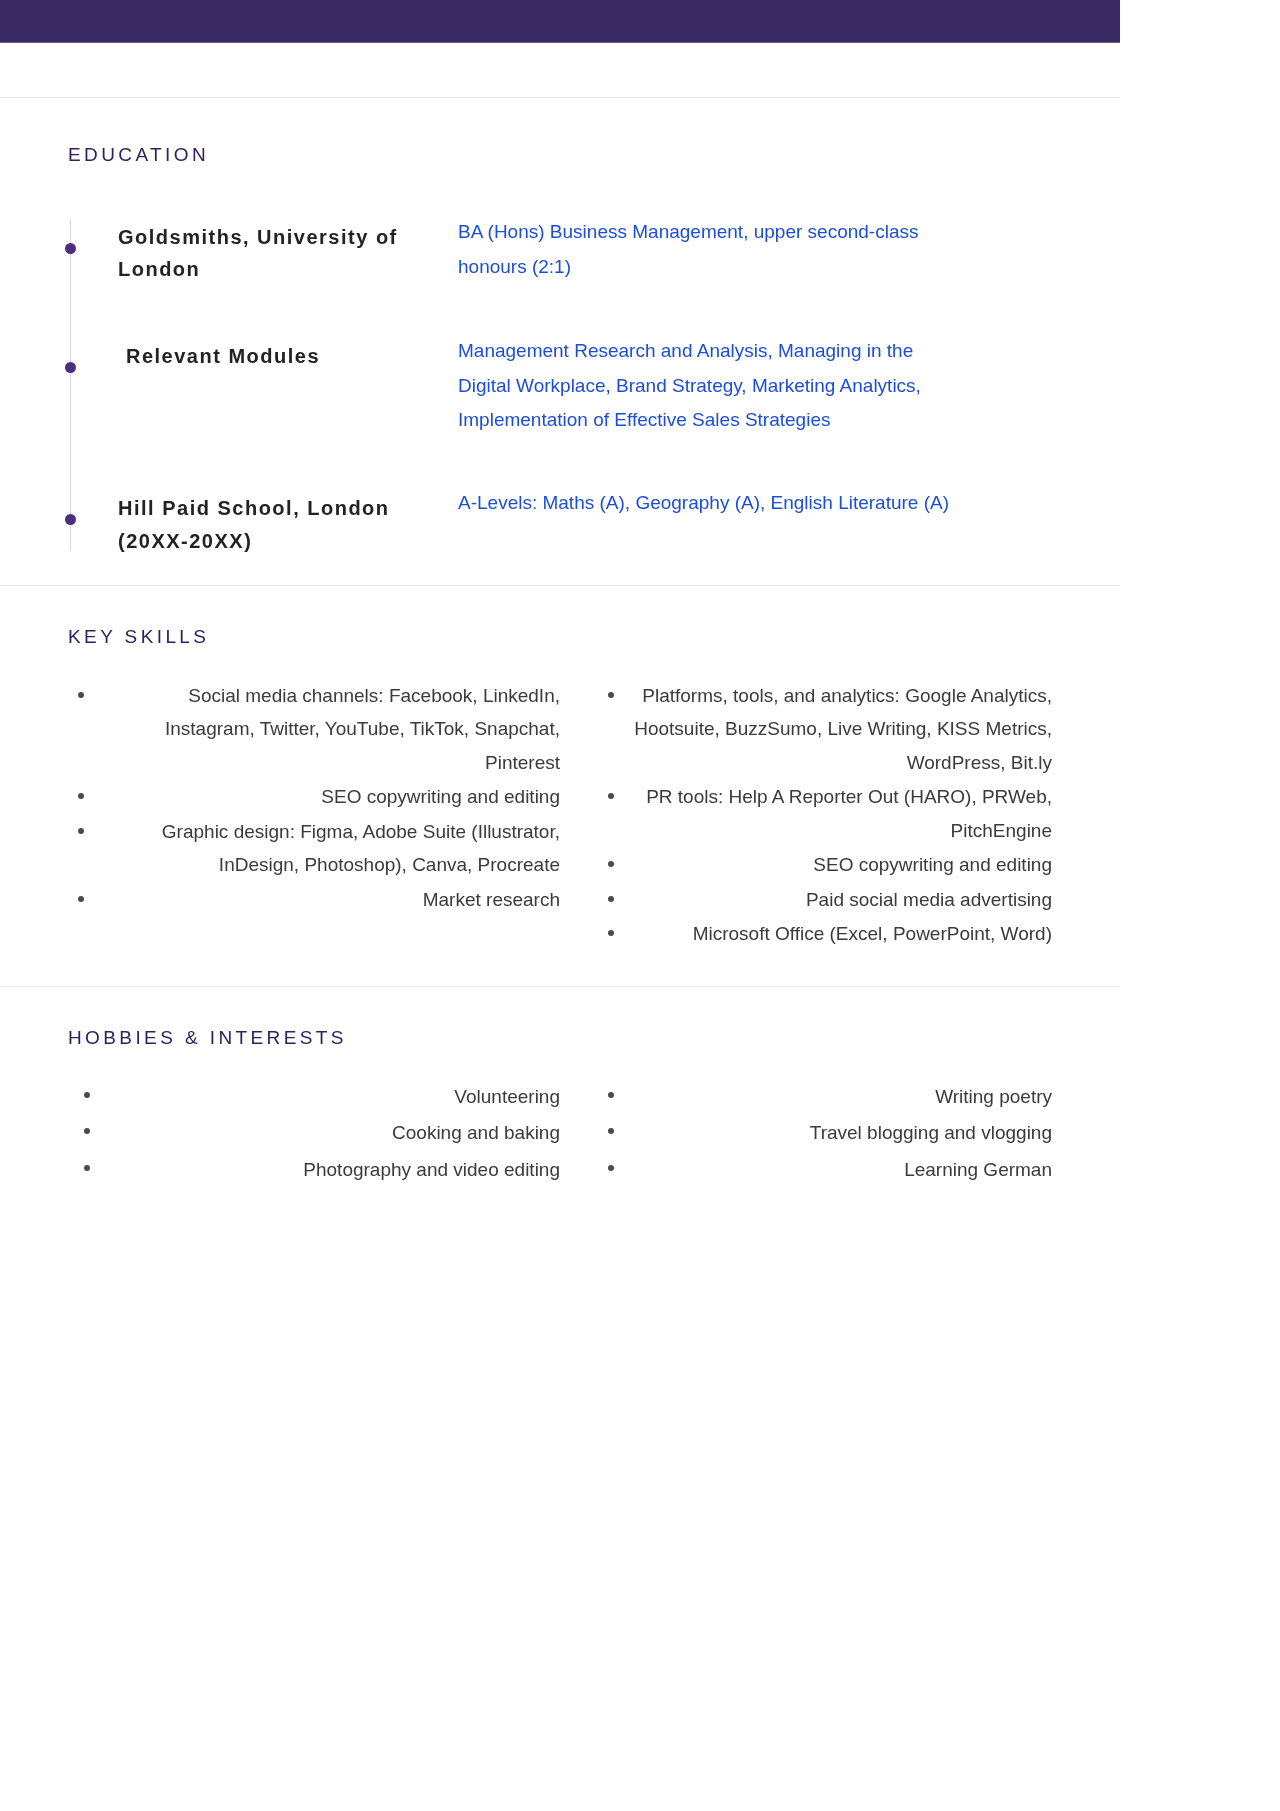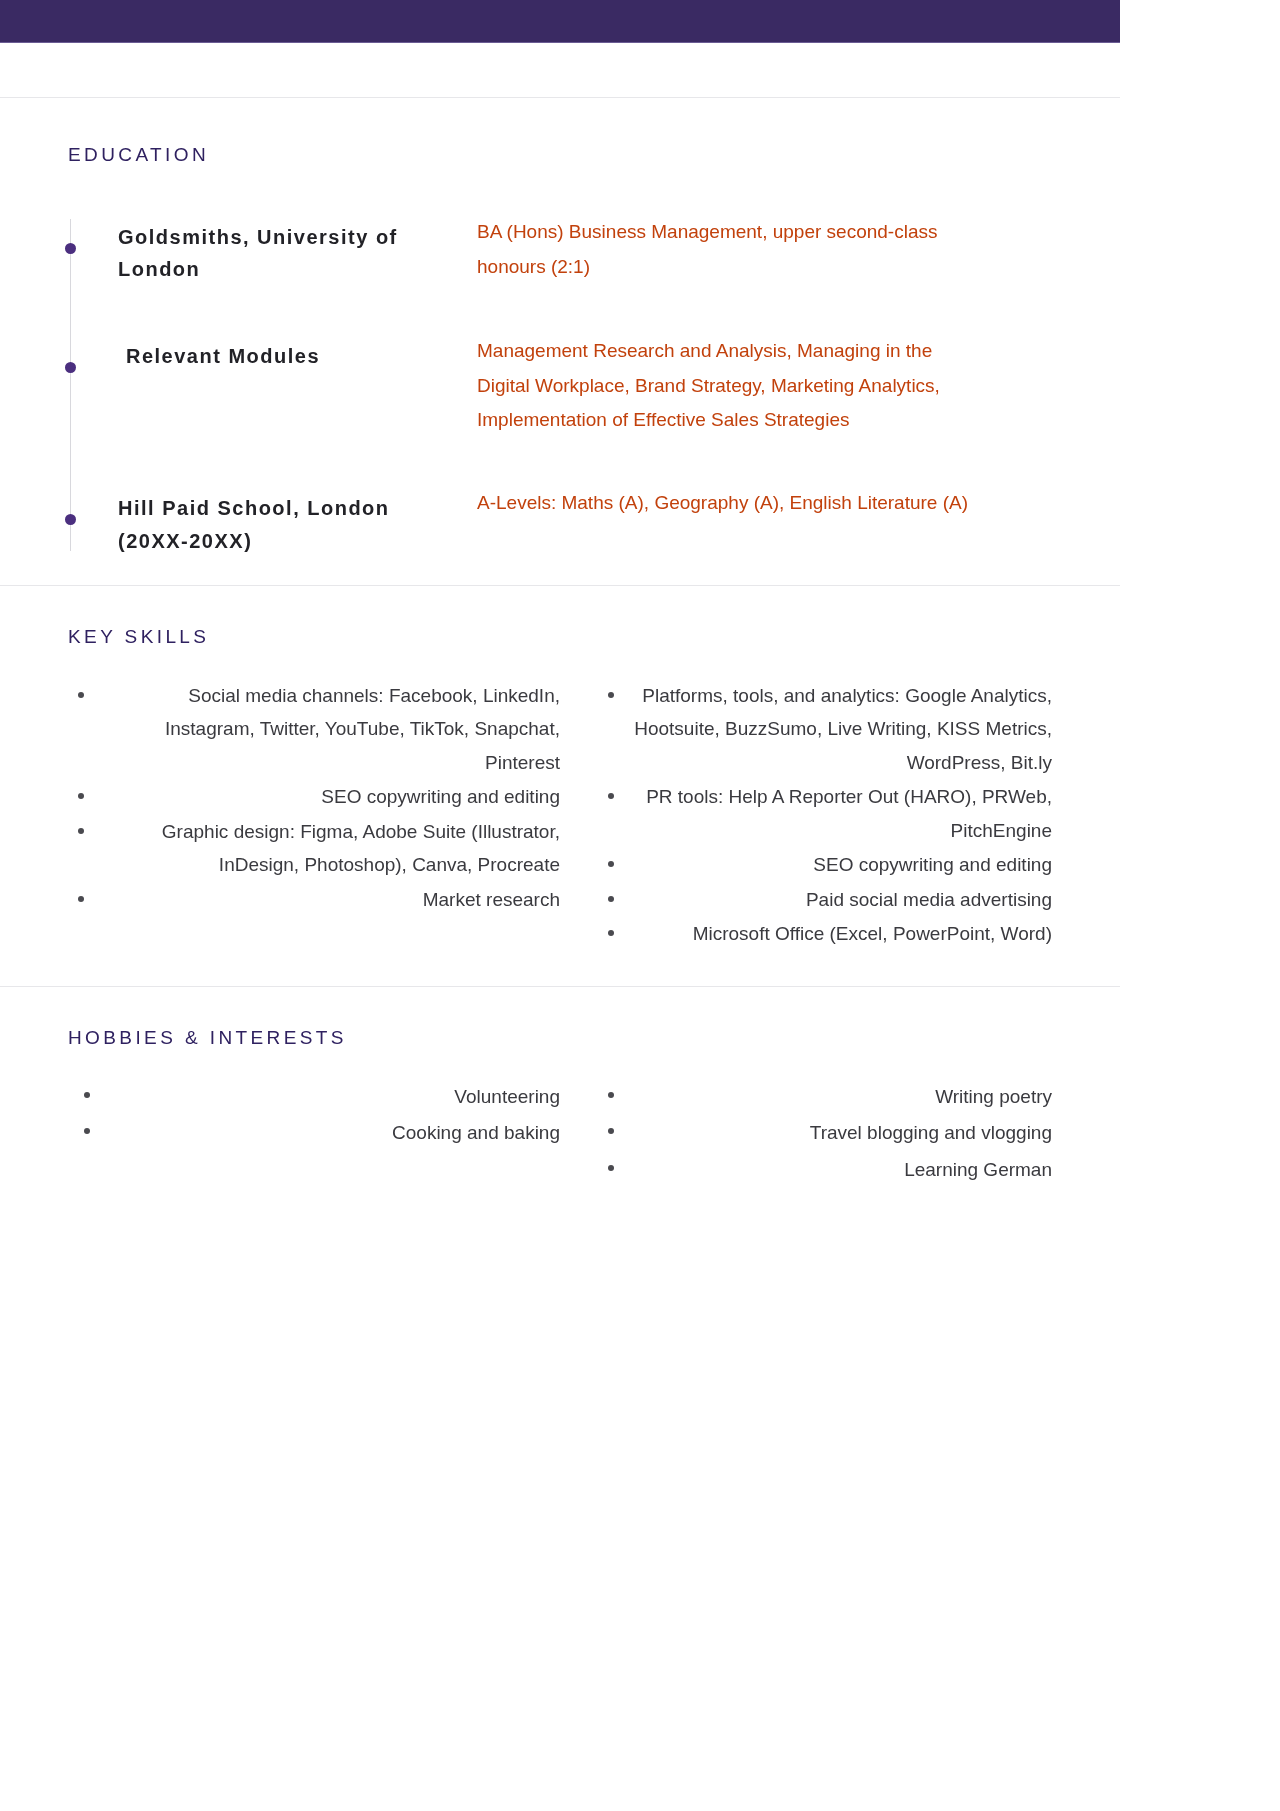--- a/index.html
+++ b/index.html
@@ -73,21 +73,20 @@
     bottom: 6px;
     width: 1px;
     background: #d8d8dd;
   }
   .edu-item {
     position: relative;
     display: flex;
     align-items: flex-start;
     min-height: 58px;
     margin-bottom: 44px;
-    gap: 19px;
   }
   .edu-item:last-child { margin-bottom: 0; }
   .edu-dot {
     position: absolute;
     left: -3px;
     top: 32px;
     width: 11px;
     height: 11px;
     border-radius: 50%;
     background: #4b2f7f;
@@ -102,21 +101,21 @@
     letter-spacing: 1.5px;
     line-height: 1.62;
     color: #222227;
     padding-top: 10px;
   }
   .edu-left.indent { padding-left: 58px; }
   .edu-right {
     flex: 1 1 auto;
     font-size: 19px;
     line-height: 1.84;
-    color: #c2410c;
+    color: #1d4ed8;
     padding-top: 4px;
   }
   .edu-right .line { display: block; }
 
   
   .bullets-wrap {
     padding-top: 40px;
     padding-bottom: 34px;
   }
   .bullets-title-row { margin-bottom: 30px; }
@@ -234,20 +233,21 @@
 
   <div class="section bullets-wrap hobbies-wrap">
     <div class="bullets-title-row">
       <h2 class="section-title">HOBBIES &amp; INTERESTS</h2>
     </div>
     <div class="cols">
       <div class="col left">
         <ul class="blist">
           <li>Volunteering</li>
           <li>Cooking and baking</li>
+          <li>Photography and video editing</li>
         </ul>
       </div>
       <div class="col right">
         <ul class="blist">
           <li>Writing poetry</li>
           <li>Travel blogging and vlogging</li>
           <li>Learning German</li>
         </ul>
       </div>
     </div>

